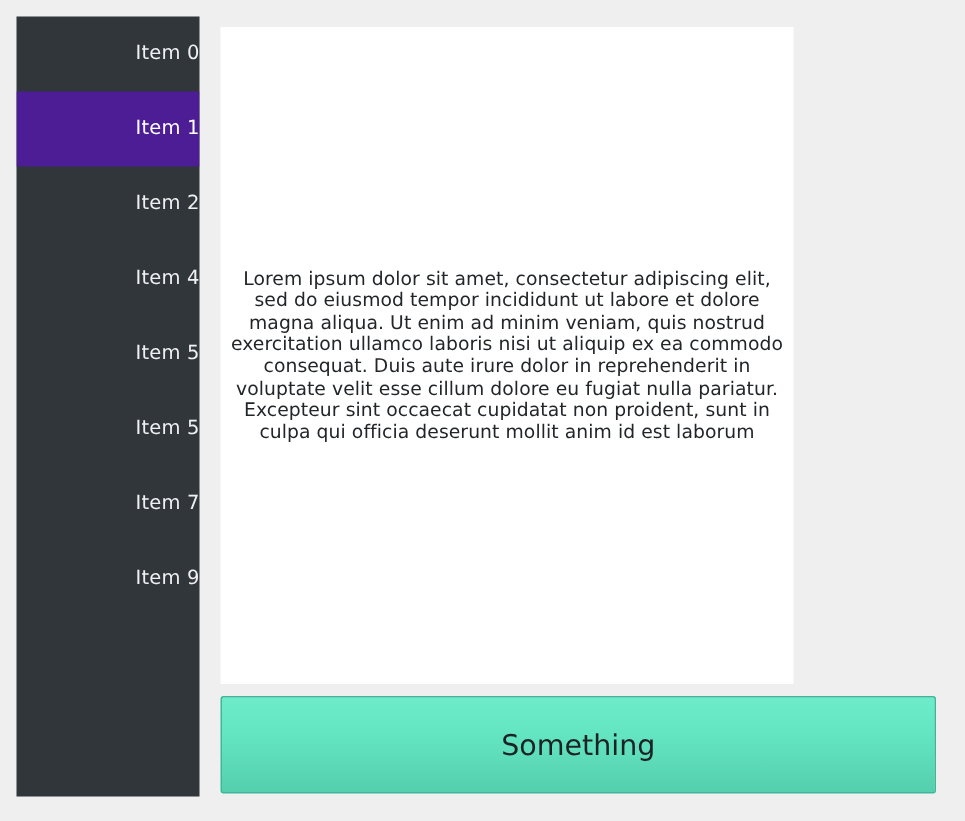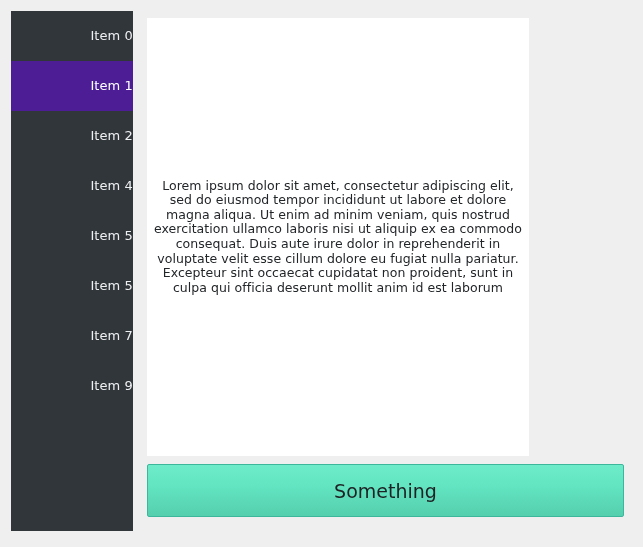--- a/index.html
+++ b/index.html
@@ -62,21 +62,21 @@
     line-height: 14.6px;
     letter-spacing: 0.05px;
   }
 
   
   #something-button {
     position: absolute;
     left: 147px;
     top: 464px;
     width: 477px;
-    height: 53px;
+    height: 65px;
     box-sizing: border-box;
     border: 1px solid #3cb furthest;
     border: 1px solid #3cb79b;
     border-radius: 2px;
     background: linear-gradient(to bottom, #6eecc9 0%, #63e5c2 40%, #55cfad 100%);
     color: #1d2224;
     font-size: 19px;
     display: flex;
     align-items: center;
     justify-content: center;

